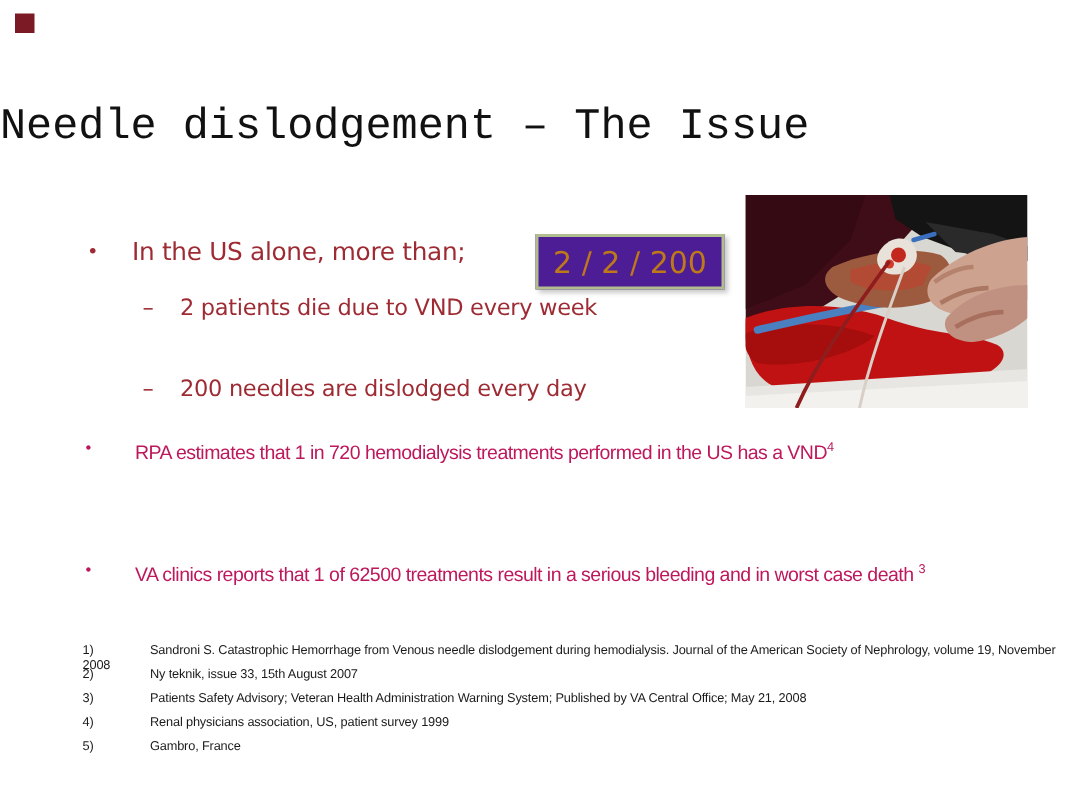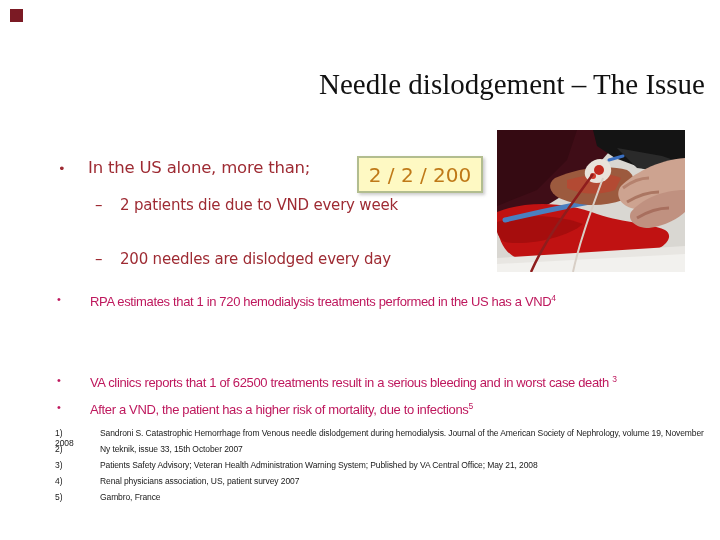--- a/index.html
+++ b/index.html
@@ -4,30 +4,30 @@
 <style>
   html,body{margin:0;padding:0;background:#ffffff;}
   body{width:720px;height:540px;position:relative;overflow:hidden;
        font-family:"Liberation Sans",sans-serif;}
   .slide{position:absolute;inset:0;background:#ffffff;}
 
   .corner-square{position:absolute;left:10px;top:9px;width:13px;height:13px;
        background:#7b1a24;}
 
   .title{position:absolute;left:0;top:68px;width:705px;margin:0;
-       text-align:right;font-size:29px;font-weight:400;color:#111;
-       font-family:Liberation Serif, serif;letter-spacing:0px;}
+       text-align:left;font-size:29px;font-weight:400;color:#111;
+       font-family:Liberation Mono, monospace;letter-spacing:0px;}
 
   
   .red{color:#9e2b33;font-family:"DejaVu Sans",sans-serif;}
   .lead-bullet{position:absolute;left:58px;top:161px;font-size:13px;}
   .lead-text{position:absolute;left:88px;top:158px;font-size:16.5px;letter-spacing:-0.2px;}
 
   .highlight-box{position:absolute;left:357px;top:156px;width:126px;height:37px;
-       box-sizing:border-box;background:#fef9c3;border:2px solid #b2bd8f;
+       box-sizing:border-box;background:#4c1d95;border:2px solid #b2bd8f;
        box-shadow:2px 2px 3px rgba(140,140,140,.45);
        display:flex;align-items:center;justify-content:center;}
   .highlight-box span{font-size:20px;color:#bf7918;
        font-family:"DejaVu Sans",sans-serif;}
 
   .sub-row{position:absolute;left:95px;width:430px;font-size:15px;
        letter-spacing:-0.2px;}
   .sub-dash{display:inline-block;width:25px;}
 
   
@@ -106,33 +106,30 @@
       <path d="M112,30 L126,26" stroke="#3a6fc0" stroke-width="3" stroke-linecap="round"></path>
     </svg>
   </div>
 
   <div class="fact-row" style="top:293px">
     <span class="fact-bullet">•</span><span class="fact-text"><span>RPA estimates that 1 in 720 hemodialysis treatments performed in the US has a VND</span><sup>4</sup></span>
   </div>
   <div class="fact-row" style="top:374px">
     <span class="fact-bullet">•</span><span class="fact-text"><span>VA clinics reports that 1 of 62500 treatments result in a serious bleeding and in worst case death </span><sup>3</sup></span>
   </div>
-  <div class="fact-row" style="top:401px">
-    <span class="fact-bullet">•</span><span class="fact-text"><span>After a VND, the patient has a higher risk of mortality, due to infections</span><sup>5</sup></span>
-  </div>
 
   <div class="foot-row" style="top:428px">
     <span class="foot-num">1)</span><span>Sandroni S. Catastrophic Hemorrhage from Venous needle dislodgement during hemodialysis. Journal of the American Society of Nephrology, volume 19, November 2008</span>
   </div>
   <div class="foot-row" style="top:444px">
-    <span class="foot-num">2)</span><span>Ny teknik, issue 33, 15th October 2007</span>
+    <span class="foot-num">2)</span><span>Ny teknik, issue 33, 15th August 2007</span>
   </div>
   <div class="foot-row" style="top:460px">
     <span class="foot-num">3)</span><span>Patients Safety Advisory; Veteran Health Administration Warning System; Published by VA Central Office; May 21, 2008</span>
   </div>
   <div class="foot-row" style="top:476px">
-    <span class="foot-num">4)</span><span>Renal physicians association, US, patient survey 2007</span>
+    <span class="foot-num">4)</span><span>Renal physicians association, US, patient survey 1999</span>
   </div>
   <div class="foot-row" style="top:492px">
     <span class="foot-num">5)</span><span>Gambro, France</span>
   </div>
 
 </div>
 
 </body></html>

